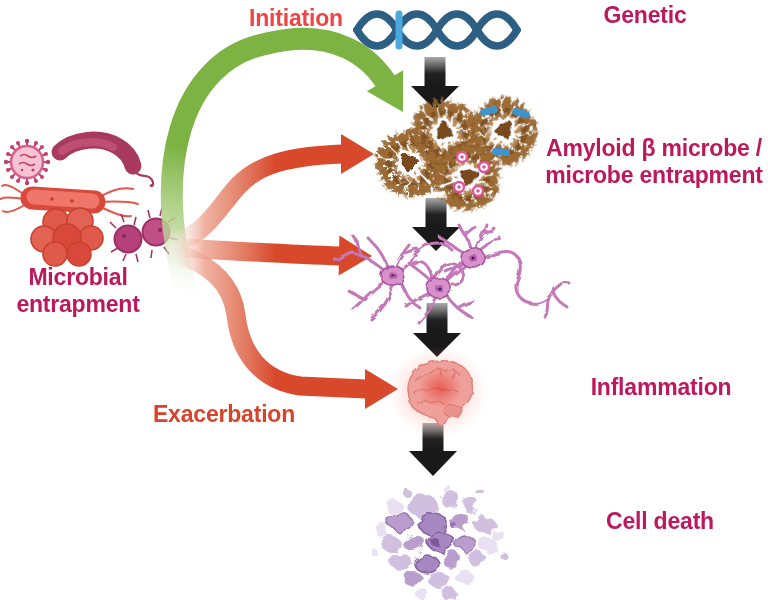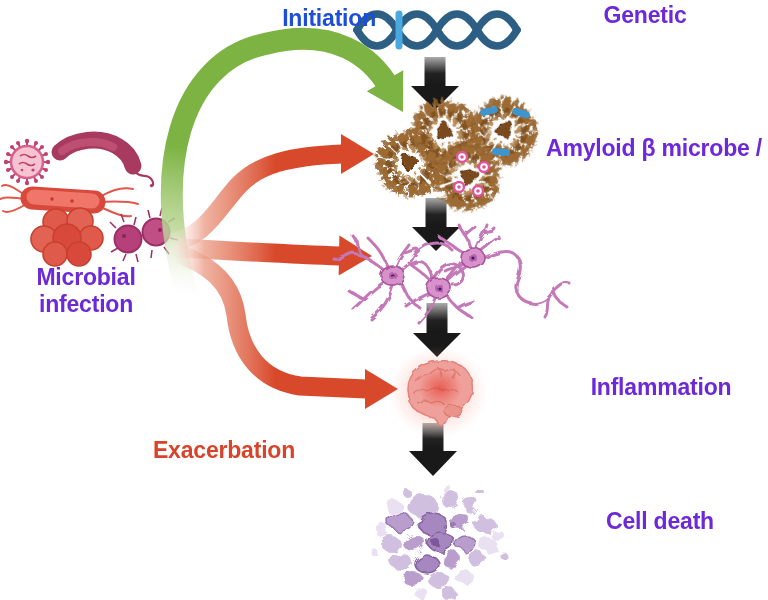--- a/index.html
+++ b/index.html
@@ -3,24 +3,24 @@
 <meta charset="utf-8">
 <style>
   html,body{margin:0;padding:0;background:#fff;}
   .stage{
     position:relative;width:768px;height:600px;background:#fff;
     font-family:"Liberation Sans",sans-serif;overflow:hidden;
   }
   .stage svg{position:absolute;left:0;top:0;}
   .lbl{
     position:absolute;text-align:center;font-weight:bold;
-    font-size:23px;line-height:1.16;color:#6d28d9;letter-spacing:-.2px;
+    font-size:23px;line-height:1.16;color:#be185d;letter-spacing:-.2px;
   }
-  .lbl.green{color:#1d4ed8;text-align:right;}
-  .lbl.red{color:#d8432a;margin-top:36px;}
+  .lbl.green{color:#ef4444;}
+  .lbl.red{color:#d8432a;}
 </style>
 </head>
 <body>
 
 <div class="stage">
 
 <svg width="768" height="600" viewBox="0 0 768 600" aria-hidden="true">
   <defs>
     <linearGradient id="gGreen" gradientUnits="userSpaceOnUse" x1="188" y1="300" x2="218" y2="155">
       <stop offset="0" stop-color="#ffffff" stop-opacity="0"></stop>
@@ -328,30 +328,31 @@
 </svg>
 
   <div class="lbl green" style="left:216px;top:5px;width:160px;">Initiation</div>
 
   <div class="lbl" style="left:545px;top:2px;width:200px;">
     <span>Genetic</span><br>
   </div>
 
   <div class="lbl" style="left:528px;top:135px;width:252px;">
     <span>Amyloid β microbe /</span><br>
+    <span>microbe entrapment</span>
   </div>
 
   <div class="lbl" style="left:550px;top:250px;width:220px;">
     <br>
   </div>
 
   <div class="lbl" style="left:551px;top:374px;width:220px;">Inflammation</div>
 
   <div class="lbl" style="left:550px;top:508px;width:220px;">Cell death</div>
 
-  <div class="lbl" style="left:8px;top:264px;width:156px;">
+  <div class="lbl" style="left:0px;top:264px;width:156px;">
     <span>Microbial</span><br>
-    <span>infection</span>
+    <span>entrapment</span>
   </div>
 
   <div class="lbl red" style="left:144px;top:401px;width:160px;">Exacerbation</div>
 
 </div>
 
 </body></html>

